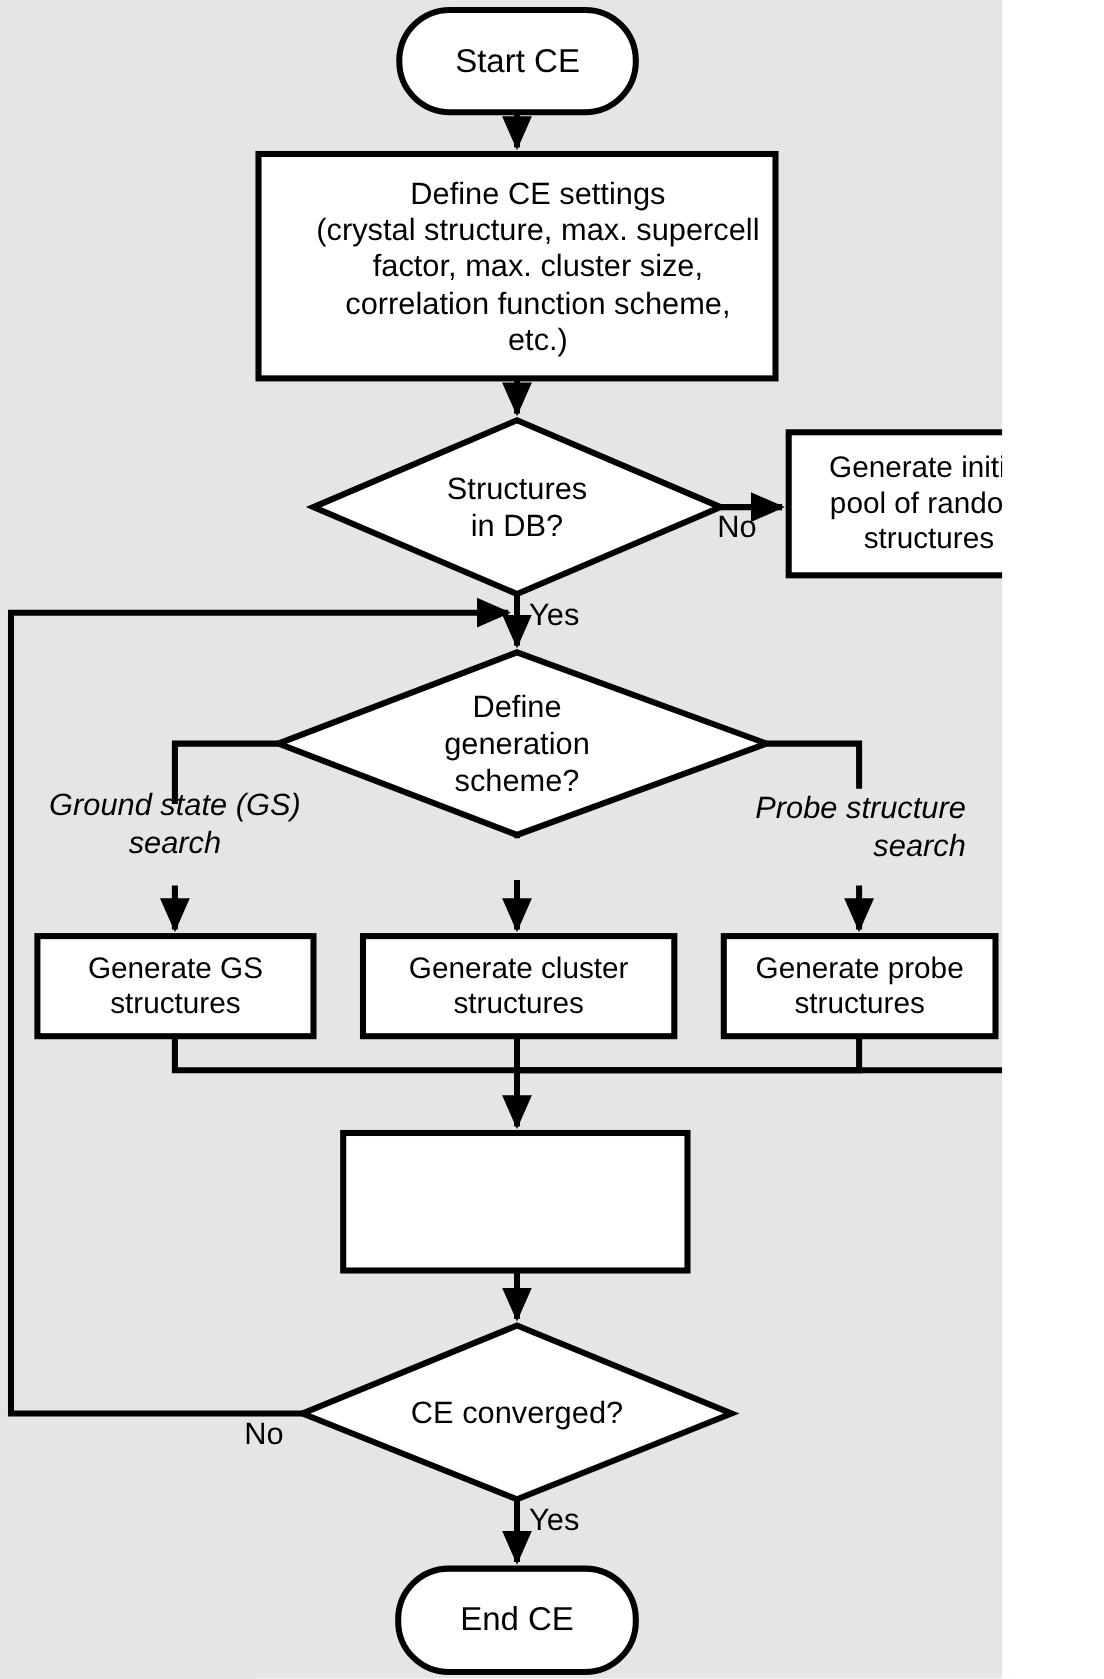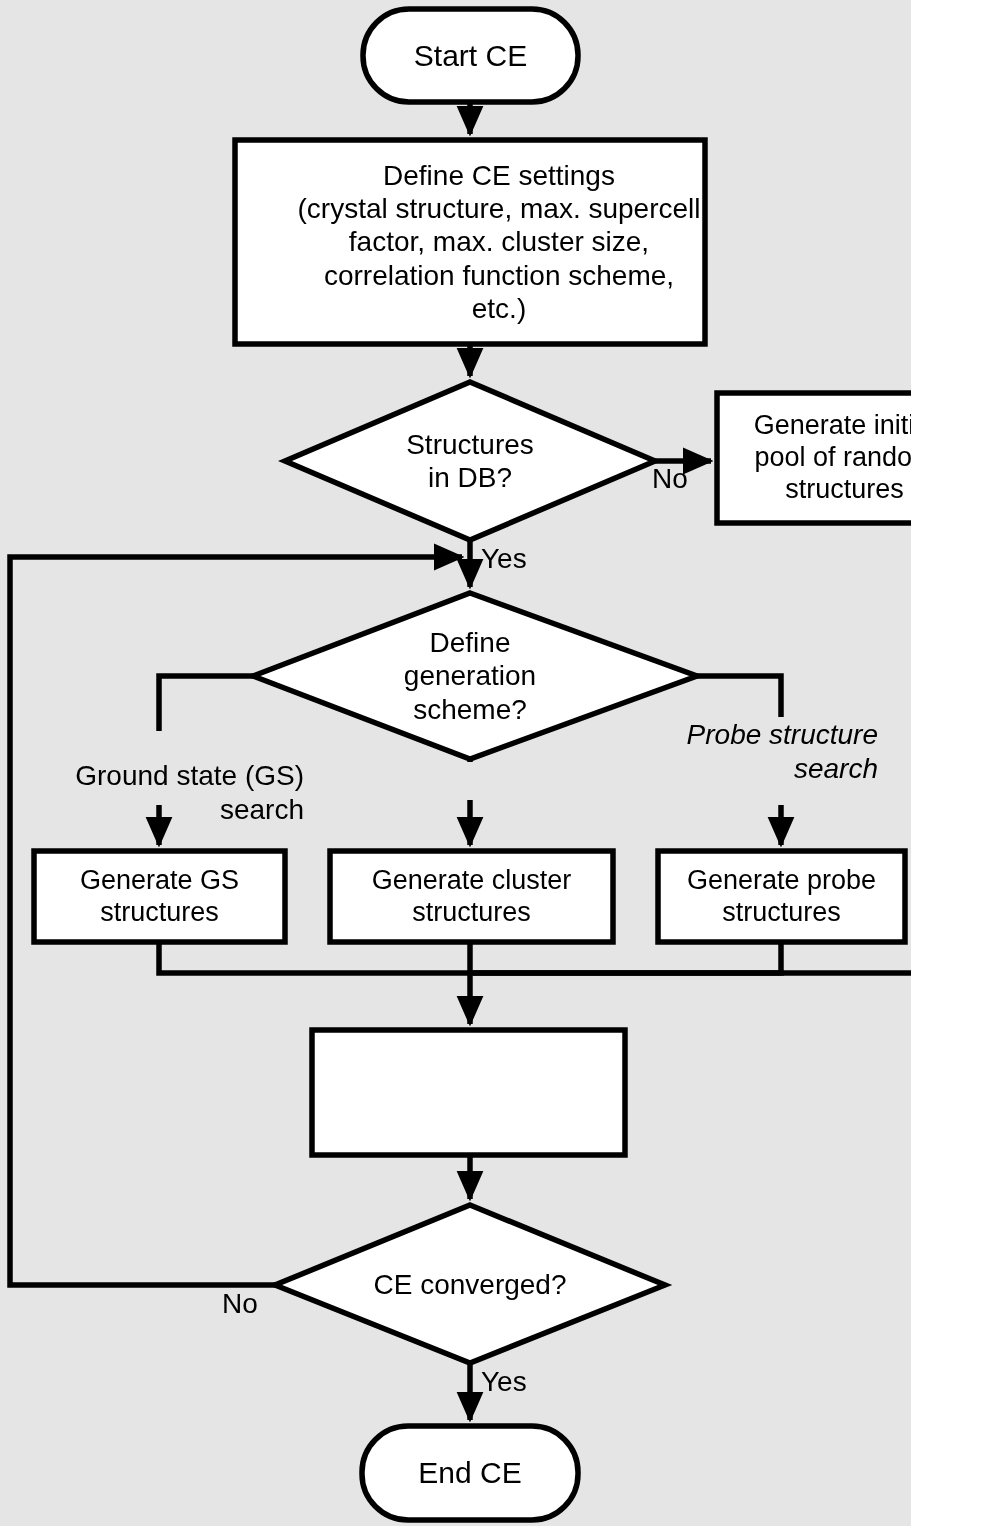--- a/index.html
+++ b/index.html
@@ -140,21 +140,21 @@
       
       <path d="M 470 1155 L 470 1199" marker-end="url(#arrow)"></path>
 
        End CE --&gt;
       <path d="M 470 1363 L 470 1420" marker-end="url(#arrow)"></path>
     </g>
   </svg>
 
   <div class="node-label t-terminal" style="left:363px; top:9px; width:215px; height:93px;">Start CE</div>
 
-  <div class="node-label t-process" style="left:232px; top:144px; width:462px; height:196px;padding-left:36px;">Define CE settings
+  <div class="node-label t-process" style="left:222px; top:144px; width:462px; height:196px;padding-left:36px;">Define CE settings
 (crystal structure, max. supercell
 factor, max. cluster size,
 correlation function scheme,
 etc.)</div>
 
   <div class="node-label t-decision" style="left:320px; top:414px; width:300px; height:94px;">Structures
 in DB?</div>
 
   <div class="node-label t-process-sm" style="left:719px; top:395px; width:251px; height:126px;">Generate initial
 pool of random
@@ -175,21 +175,21 @@
 
 
   <div class="node-label t-decision" style="left:310px; top:1258px; width:320px; height:54px;">CE converged?</div>
 
   <div class="node-label t-terminal" style="left:362px; top:1426px; width:216px; height:94px;">End CE</div>
 
   <div class="edge-label t-edge" style="left:652px; top:463px; text-align:left;">No</div>
 
   <div class="edge-label t-edge" style="left:481px; top:543px; text-align:left;">Yes</div>
 
-  <div class="edge-label t-edge" style="left:14px; top:759px; width:290px; text-align:right; line-height:1.2;">Ground state (GS)
+  <div class="edge-label t-edge" style="left:14px; top:715px; width:290px; text-align:center; line-height:1.2;font-style:italic;">Ground state (GS)
 search</div>
 
 
   <div class="edge-label t-edge" style="left:624px; top:718px; width:254px; text-align:right; line-height:1.2;font-style:italic;">Probe structure
 search</div>
 
   <div class="edge-label t-edge" style="left:222px; top:1288px; text-align:left;">No</div>
 
   <div class="edge-label t-edge" style="left:481px; top:1366px; text-align:left;">Yes</div>
 

